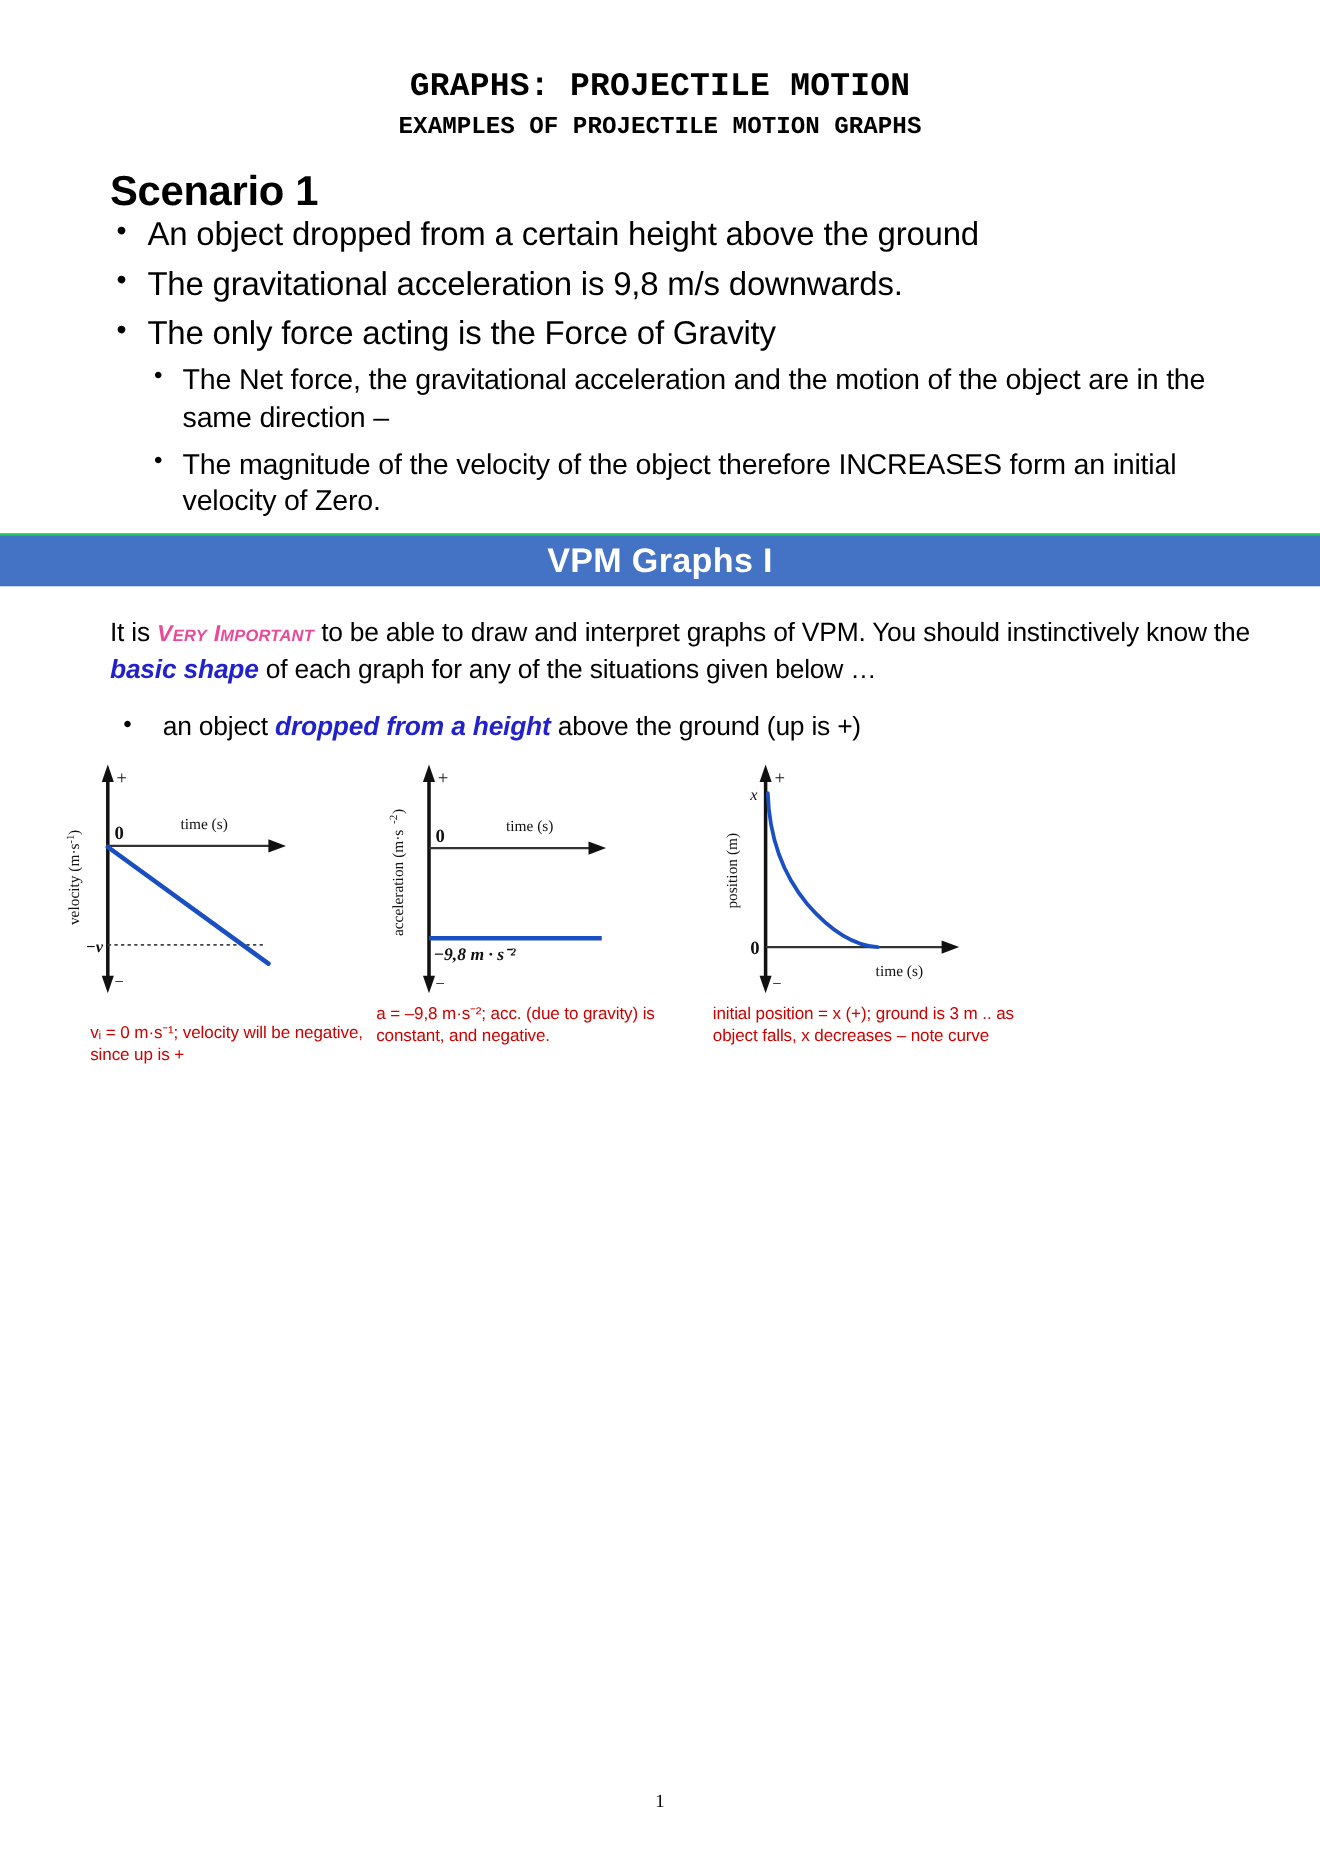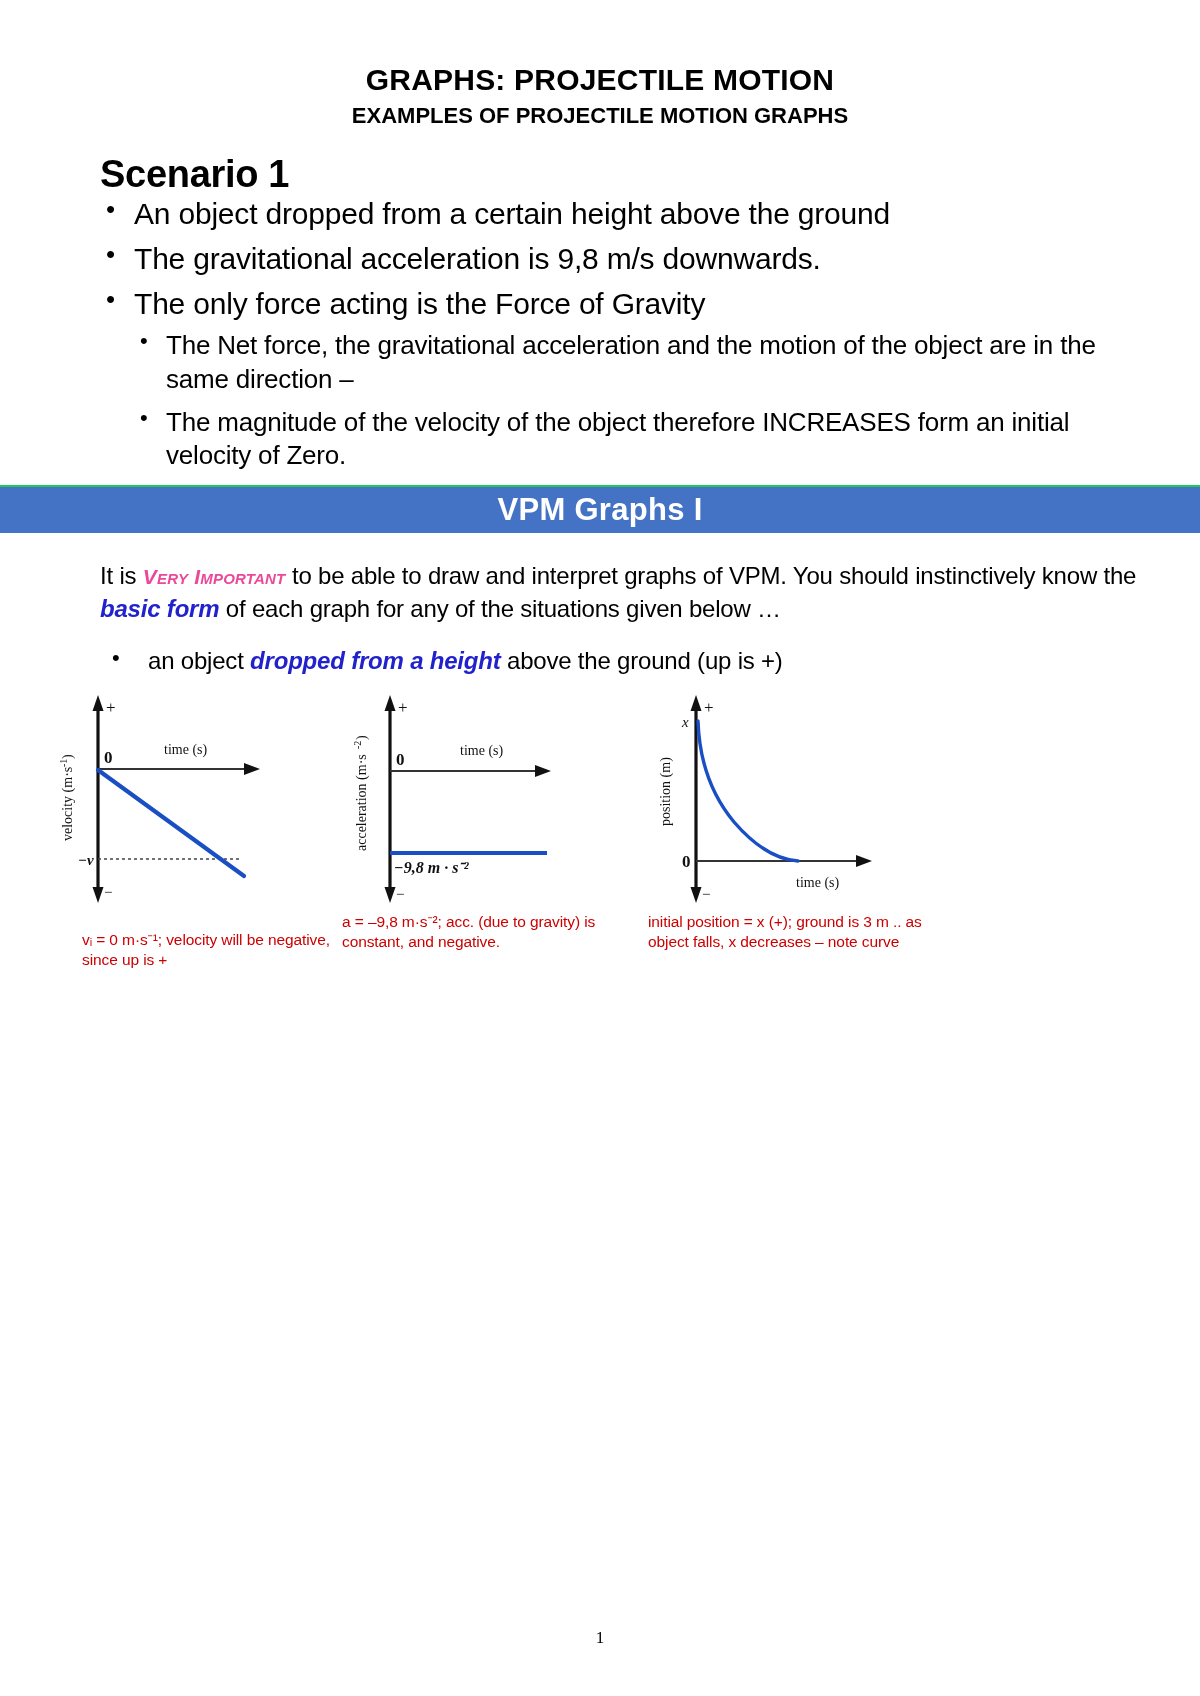--- a/index.html
+++ b/index.html
@@ -7,21 +7,21 @@
     width:1200px;height:1696px;
     background:#ffffff;
     font-family:"Liberation Sans", sans-serif;
     color:#000000;
     position:relative;
     overflow:hidden;
   }
   .page{position:relative;width:1200px;height:1696px;}
 
   
-  .hdr{text-align:center;font-family:Liberation Sans, sans-serif;font-weight:bold;}
+  .hdr{text-align:center;font-family:Liberation Mono, monospace;font-weight:bold;}
   .hdr-1{font-size:30px;letter-spacing:.2px;padding-top:64px;line-height:1.05;}
   .hdr-2{font-size:22px;padding-top:8px;line-height:1.05;}
 
   
   .scen-wrap{margin-top:28px;padding-left:100px;padding-right:60px;}
   .scen-title{font-size:38px;font-weight:bold;letter-spacing:-0.3px;line-height:1.05;}
 
   ul.l1{list-style:none;margin:0 0 0 0;padding:0;}
   ul.l1>li{
     font-size:30px;line-height:1.30;margin-bottom:6px;
@@ -109,21 +109,21 @@
         </ul>
       </li>
     </ul>
   </div>
 
   <div class="banner">
     <span class="banner-txt">VPM Graphs I</span>
   </div>
 
   <div class="vpm">
-    <div class="vpm-para"><span>It is </span><span class="vi">Very Important</span><span> to be able to draw and interpret graphs of VPM. You should instinctively know the </span><span class="bs">basic form</span><span> of each graph for any of the situations given below …</span></div>
+    <div class="vpm-para"><span>It is </span><span class="vi">Very Important</span><span> to be able to draw and interpret graphs of VPM. You should instinctively know the </span><span class="bs">basic shape</span><span> of each graph for any of the situations given below …</span></div>
 
     <ul class="vl">
       <li><span>an object </span><span class="bb">dropped from a height</span><span> above the ground (up is +)</span></li>
     </ul>
   </div>
 
   <div class="graphs">
 
     <div class="gcell">
       <svg class="gsvg" width="300" height="215" viewBox="0 0 300 215">

